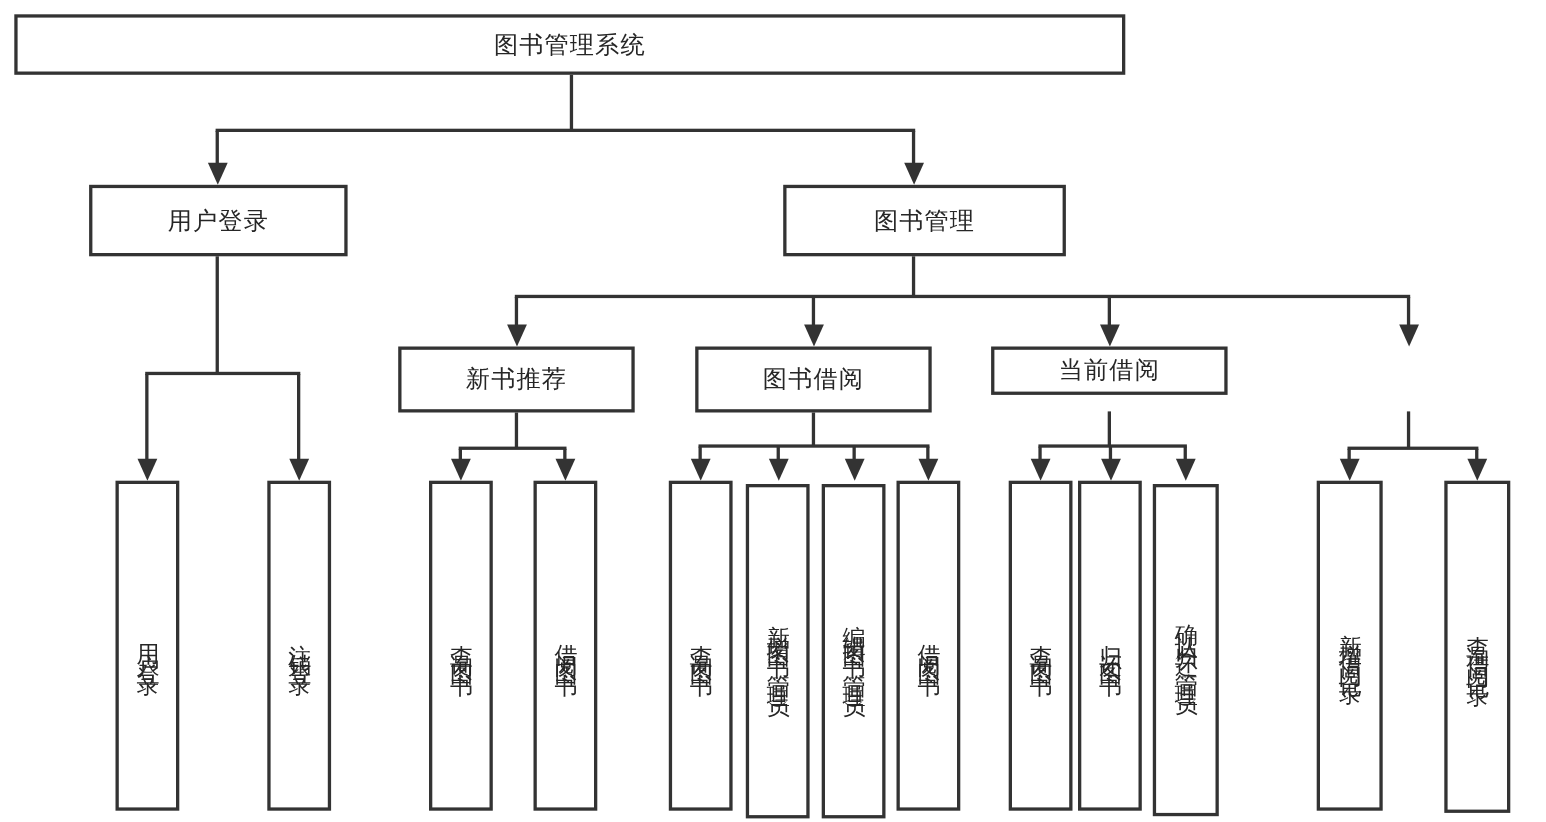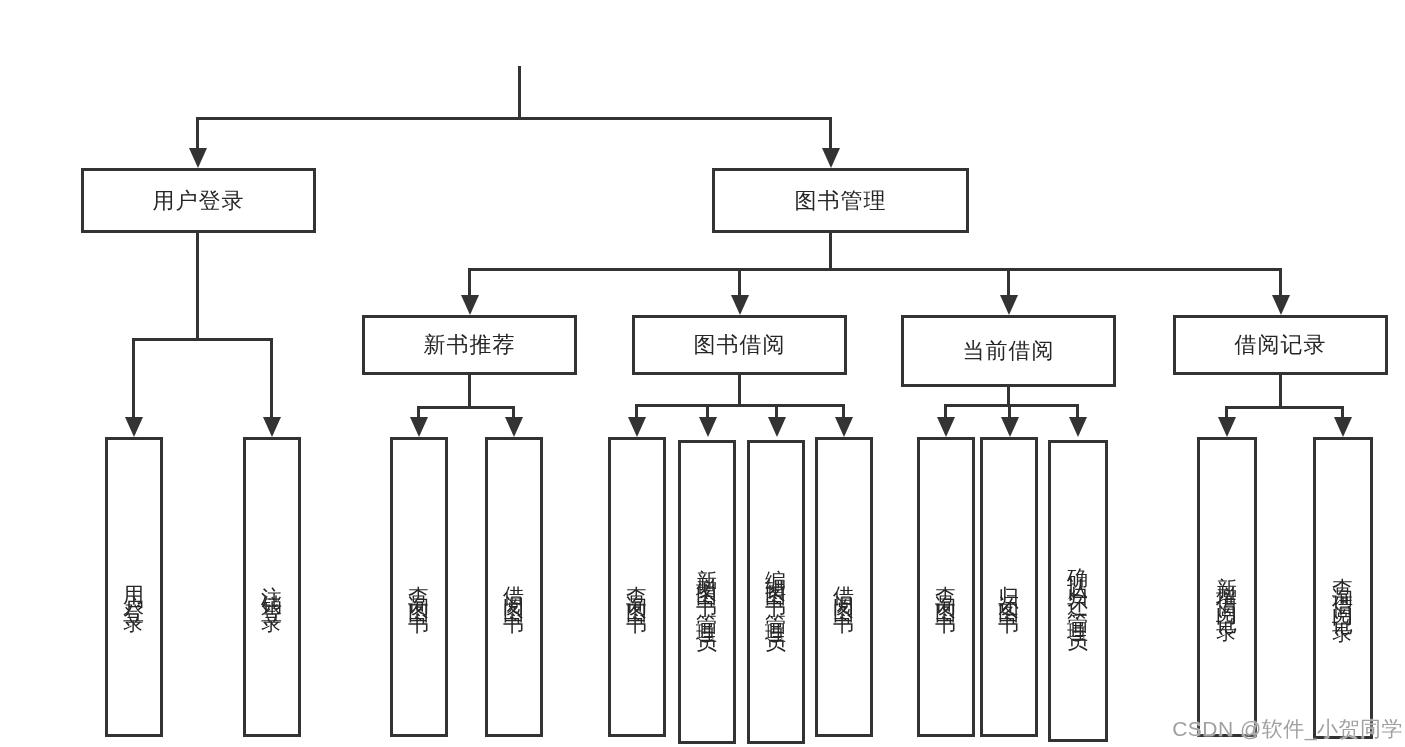--- a/index.html
+++ b/index.html
@@ -97,38 +97,38 @@
   <div class="line v" style="left:1076px;top:406px;height:13px"></div>
   <div class="arrow" style="left:1069px;top:417px"></div>
 
   <div class="line v" style="left:1279px;top:374px;height:34px"></div>
   <div class="line h" style="left:1225px;top:406px;width:119px"></div>
   <div class="line v" style="left:1225px;top:408px;height:11px"></div>
   <div class="arrow" style="left:1218px;top:417px"></div>
   <div class="line v" style="left:1341px;top:408px;height:11px"></div>
   <div class="arrow" style="left:1334px;top:417px"></div>
 
+  <div class="hbox" style="left:13px;top:13px;width:1010px;height:55px">
+    <span>图书管理系统</span>
+  </div>
   <div class="hbox" style="left:81px;top:168px;width:235px;height:65px">
     <span>用户登录</span>
   </div>
   <div class="hbox" style="left:712px;top:168px;width:257px;height:65px">
     <span>图书管理</span>
   </div>
 
   <div class="hbox" style="left:632px;top:315px;width:215px;height:60px">
     <span>图书借阅</span>
   </div>
   <div class="hbox" style="left:362px;top:315px;width:215px;height:60px">
     <span>新书推荐</span>
   </div>
-  <div class="hbox" style="left:901px;top:315px;width:215px;height:72px">
+  <div class="hbox" style="left:901px;top:315px;width:215px;height:44px">
     <span>当前借阅</span>
-  </div>
-  <div class="hbox" style="left:1173px;top:315px;width:215px;height:60px">
-    <span>借阅记录</span>
   </div>
 
   <div class="vbox" style="left:105px;top:437px;width:58px;height:300px">
     <span class="vtext">用户登录</span>
   </div>
   <div class="vbox" style="left:243px;top:437px;width:58px;height:300px">
     <span class="vtext">注销登录</span>
   </div>
 
   <div class="vbox" style="left:390px;top:437px;width:58px;height:300px">
@@ -161,15 +161,14 @@
     <span class="vtext">确认归还（管理员）</span>
   </div>
 
   <div class="vbox" style="left:1197px;top:437px;width:60px;height:300px">
     <span class="vtext">新增借阅记录</span>
   </div>
   <div class="vbox" style="left:1313px;top:437px;width:60px;height:302px">
     <span class="vtext">查询借阅记录</span>
   </div>
 
-  <div class="watermark">CSDN @软件_小贺同学</div>
 
 </div>
 
 </body></html>

